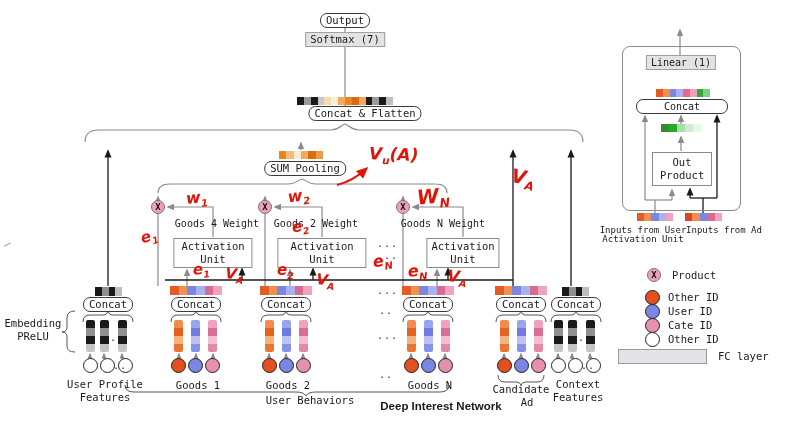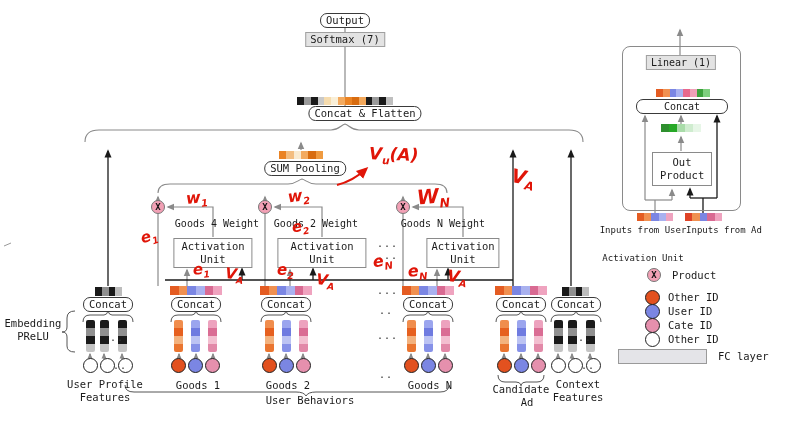--- a/index.html
+++ b/index.html
@@ -391,20 +391,21 @@
 <div class="abs circ c-other" style="left:551px;top:358px"></div>
 <div class="abs circ c-other" style="left:568px;top:358px"></div>
 <div class="abs circ c-other" style="left:586px;top:358px"></div>
 <div class="abs dots" style="left:581px;top:360px">..</div>
 <div class="abs lbl cx" style="left:578px;top:378px">Context</div>
 <div class="abs lbl cx" style="left:578px;top:391px">Features</div>
 
 <div class="abs lbl cx" style="left:33px;top:317px">Embedding</div>
 <div class="abs lbl cx" style="left:33px;top:330px">PReLU</div>
 <div class="abs lbl cx" style="left:310px;top:394px">User Behaviors</div>
+<div class="abs title cx" style="left:441px;top:400px">Deep Interest Network</div>
 
 <div class="abs outer" style="left:622px;top:46px;width:117px;height:163px"></div>
 <div class="abs node gbox cx" style="left:681px;top:55px;font-size:10px"><span>Linear (1)</span></div>
 <div class="abs strip cx" style="left:683px;top:89px;width:54px;height:8px">
       <i style="background: rgb(228, 92, 34);"></i>
       <i style="background: rgb(240, 144, 80);"></i>
       <i style="background: rgb(123, 134, 227);"></i>
       <i style="background: rgb(169, 177, 239);"></i>
       <i style="background: rgb(232, 104, 140);"></i>
       <i style="background: rgb(240, 160, 184);"></i>
@@ -431,21 +432,21 @@
       <i style="background: rgb(239, 163, 191);"></i>
     </div>
 <div class="abs strip" style="left:685px;top:213px;width:37px;height:8px">
       <i style="background: rgb(223, 67, 38);"></i>
       <i style="background: rgb(240, 144, 80);"></i>
       <i style="background: rgb(123, 134, 227);"></i>
       <i style="background: rgb(217, 106, 146);"></i>
       <i style="background: rgb(239, 163, 191);"></i>
     </div>
 <div class="abs lbl sm cx" style="left:643px;top:224px">Inputs from User</div>
-<div class="abs lbl sm cx" style="left:643px;top:252px">Activation Unit</div>
+<div class="abs lbl sm cx" style="left:643px;top:233px">Activation Unit</div>
 <div class="abs lbl sm cx" style="left:724px;top:224px">Inputs from Ad</div>
 
 <div class="abs xc" style="left:647px;top:268px">
       <span>X</span>
     </div>
 <div class="abs lbl" style="left:672px;top:269px">Product</div>
 <div class="abs circ c-goods" style="left:645px;top:290px"></div>
 <div class="abs lbl" style="left:668px;top:291px">Other ID</div>
 <div class="abs circ c-shop" style="left:645px;top:304px"></div>
 <div class="abs lbl" style="left:668px;top:305px">User ID</div>

